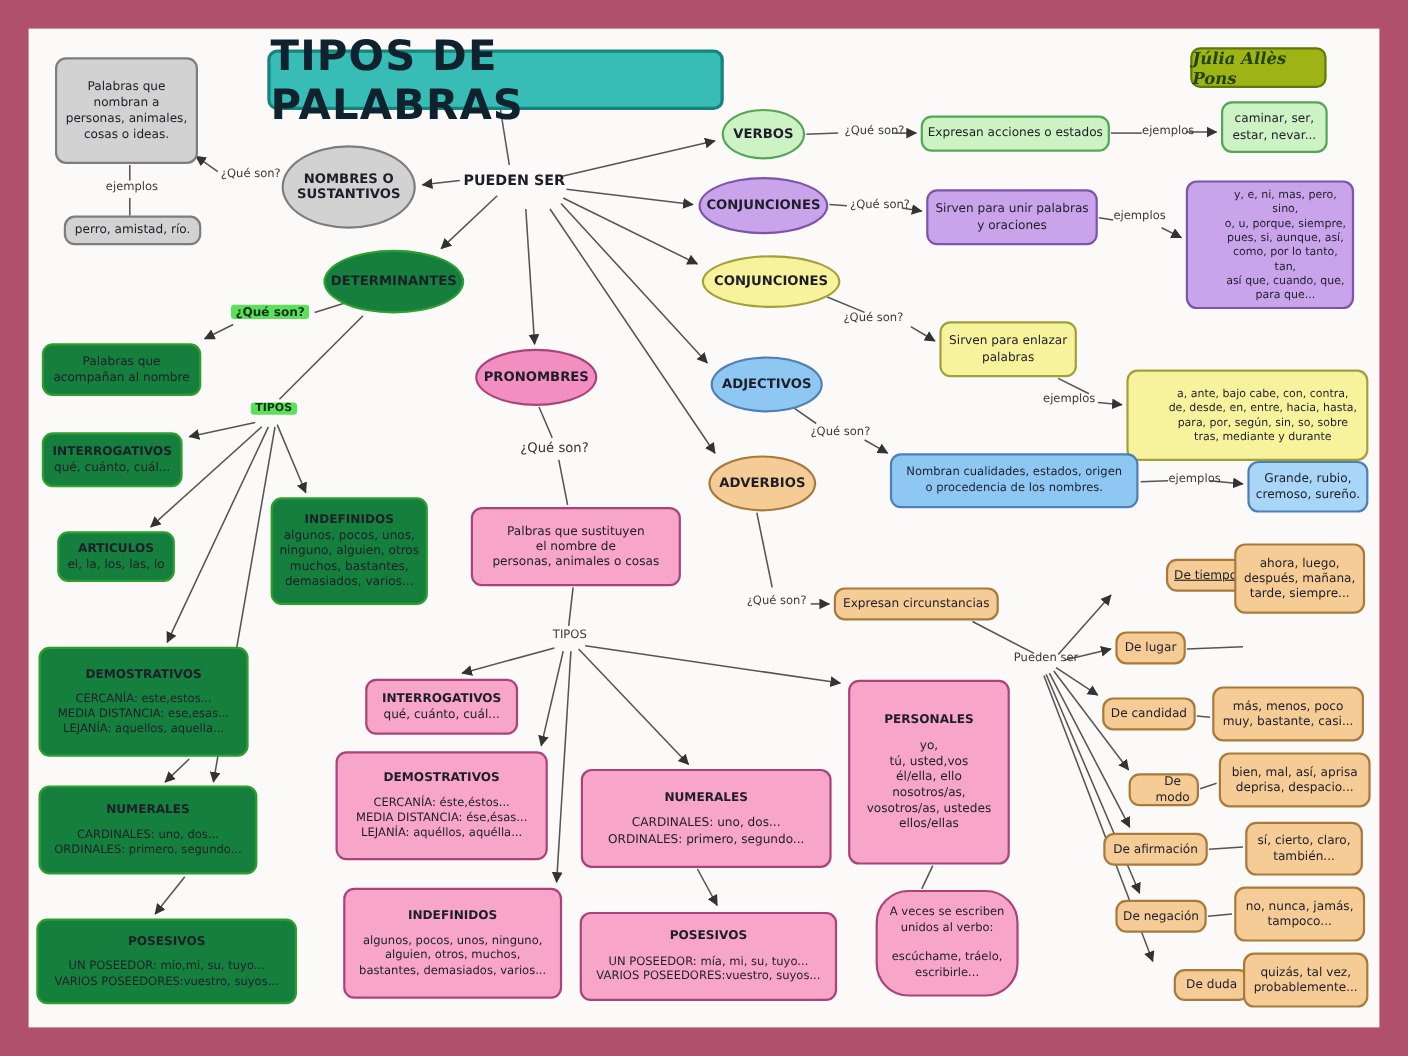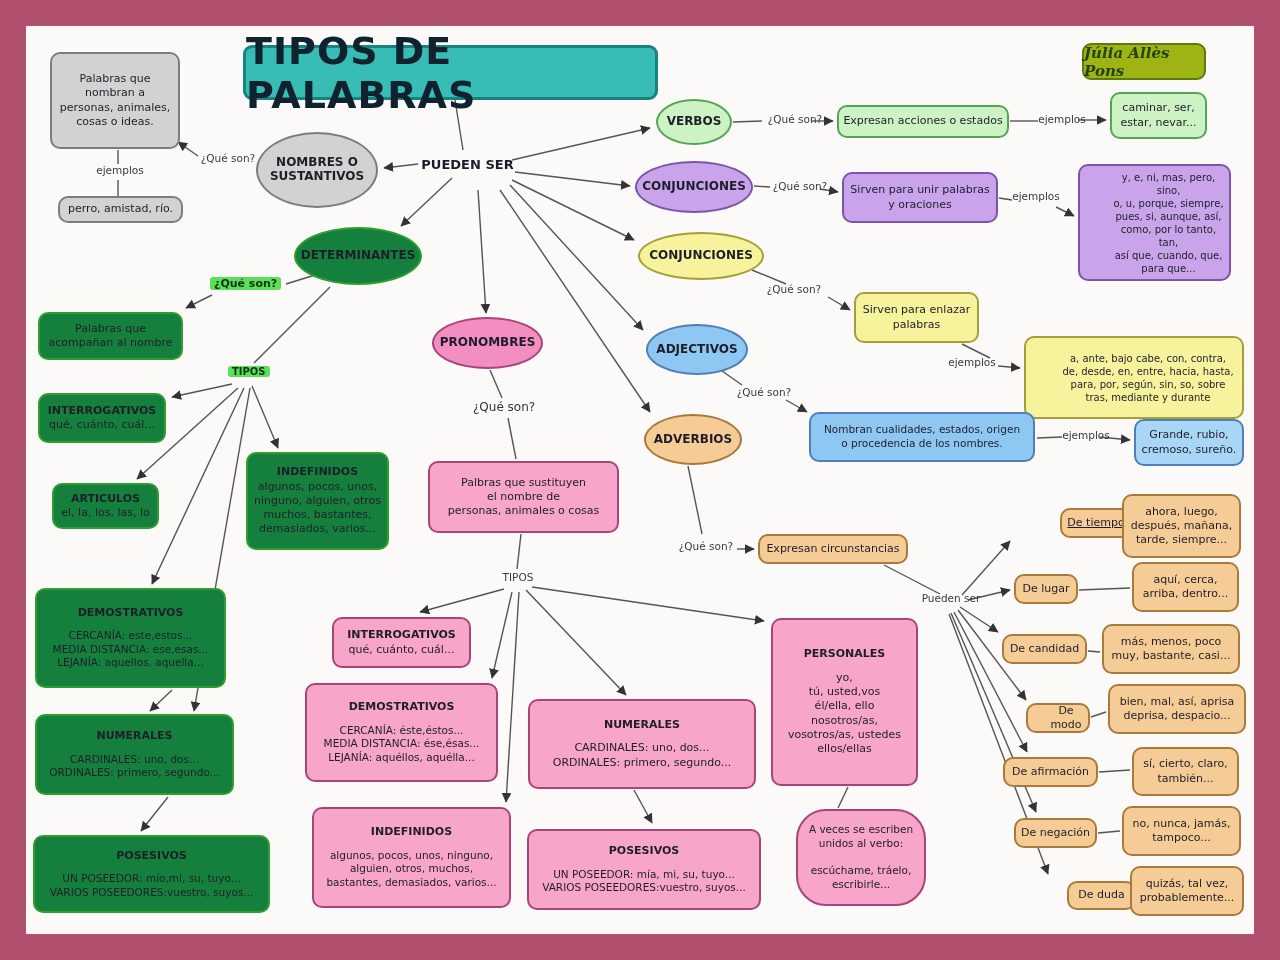--- a/index.html
+++ b/index.html
@@ -173,22 +173,20 @@
   <div class="node tan ellipse" style="left:644px;top:414px;width:98px;height:51px;">ADVERBIOS</div>
   <div class="lbl" style="left:678px;top:540px;width:56px;">¿Qué son?</div>
   <div class="node tan" style="left:758px;top:534px;width:150px;height:30px;">Expresan circunstancias</div>
   <div class="lbl" style="left:917px;top:592px;width:68px;">Pueden ser</div>
 
   <div class="node tan" style="left:1060px;top:508px;width:72px;height:30px;text-decoration:underline;">De tiempo</div>
   <div class="node tan" style="left:1122px;top:494px;width:119px;height:64px;">ahora, luego,
 después, mañana,
 tarde, siempre...</div>
   <div class="node tan" style="left:1014px;top:574px;width:64px;height:30px;">De lugar</div>
-  <div class="node tan" style="left:1132px;top:562px;width:107px;height:50px;">aquí, cerca,
-arriba, dentro...</div>
   <div class="node tan" style="left:1002px;top:634px;width:85px;height:30px;">De candidad</div>
   <div class="node tan" style="left:1102px;top:624px;width:138px;height:50px;">más, menos, poco
 muy, bastante, casi...</div>
   <div class="node tan" style="left:1026px;top:703px;width:64px;height:30px;padding-left:20px;">De modo</div>
   <div class="node tan" style="left:1108px;top:684px;width:138px;height:50px;">bien, mal, así, aprisa
 deprisa, despacio...</div>
   <div class="node tan" style="left:1003px;top:757px;width:95px;height:30px;">De afirmación</div>
   <div class="node tan" style="left:1132px;top:747px;width:107px;height:49px;">sí, cierto, claro,
 también...</div>
   <div class="node tan" style="left:1014px;top:818px;width:83px;height:30px;">De negación</div>

